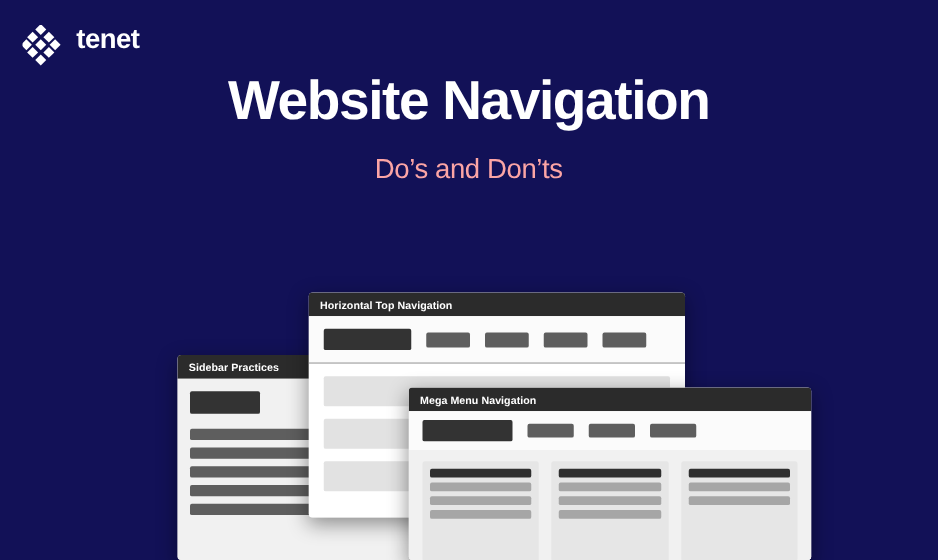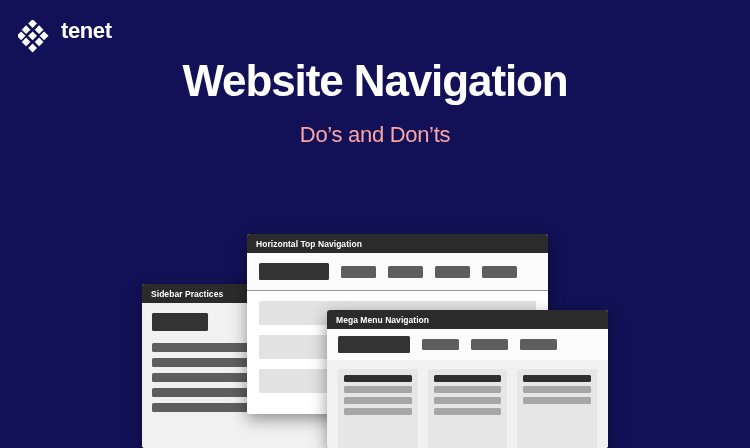--- a/index.html
+++ b/index.html
@@ -163,21 +163,21 @@
   .hz-block {
     height: 24px;
     background: #e2e2e2;
     border-radius: 1.5px;
   }
 
   
   #mock-mega {
     left: 327px;
     top: 310px;
-    width: 281px;
+    width: 322px;
     height: 138px;
     z-index: 3;
   }
   .mm-nav {
     background: #fbfbfb;
     height: 31px;
     display: flex;
     align-items: center;
     gap: 12px;
     padding: 0 11px;

